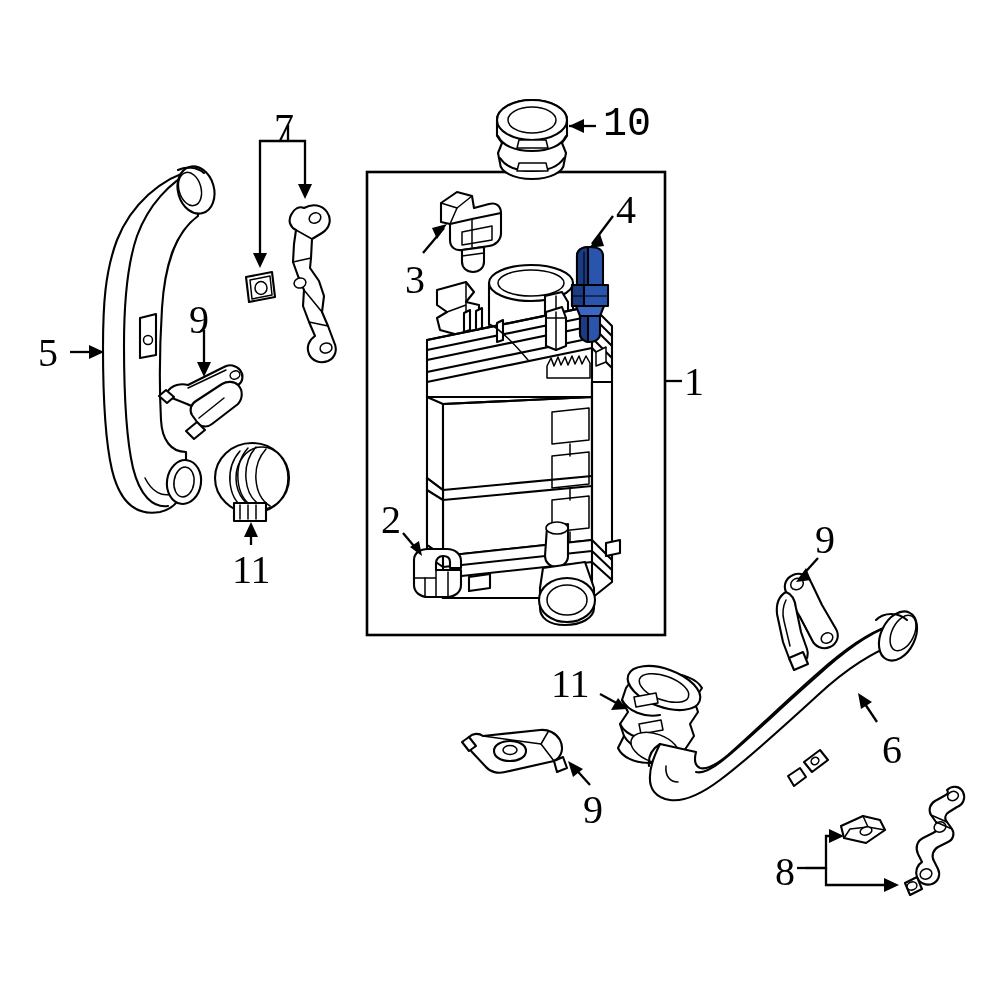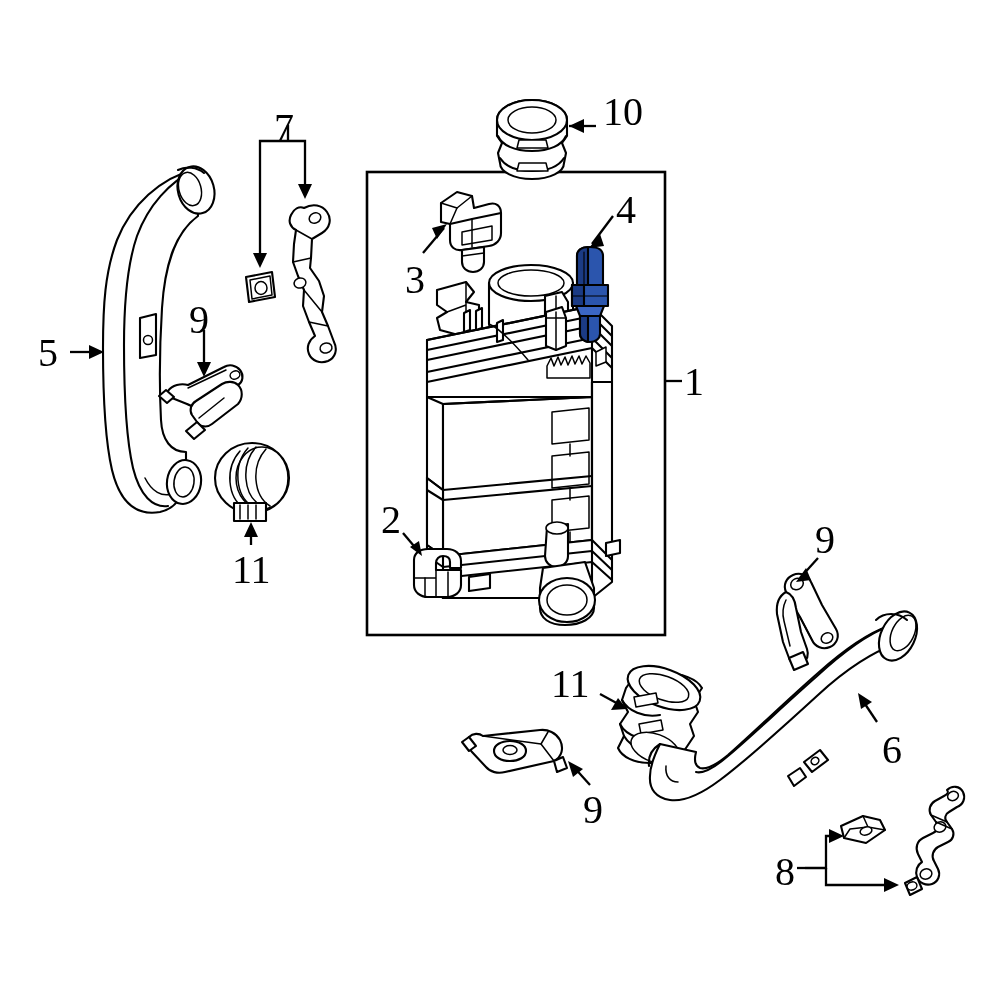--- a/index.html
+++ b/index.html
@@ -413,17 +413,17 @@
   <div class="num" style="left:381px; top:500px;">2</div>
   <div class="num" style="left:405px; top:260px;">3</div>
   <div class="num" style="left:616px; top:190px;">4</div>
   <div class="num" style="left:38px; top:333px;">5</div>
   <div class="num" style="left:882px; top:730px;">6</div>
   <div class="num" style="left:274px; top:108px;">7</div>
   <div class="num" style="left:775px; top:852px;">8</div>
   <div class="num" style="left:189px; top:300px;">9</div>
   <div class="num" style="left:815px; top:520px;">9</div>
   <div class="num" style="left:583px; top:790px;">9</div>
-  <div class="num" style="left:603px; top:92px;">10</div>
+  <div class="num" style="left:603px; top:105px;font-family:Liberation Mono, monospace;">10</div>
   <div class="num" style="left:232px; top:550px;">11</div>
   <div class="num" style="left:551px; top:664px;">11</div>
 
 </div>
 
 </body></html>

